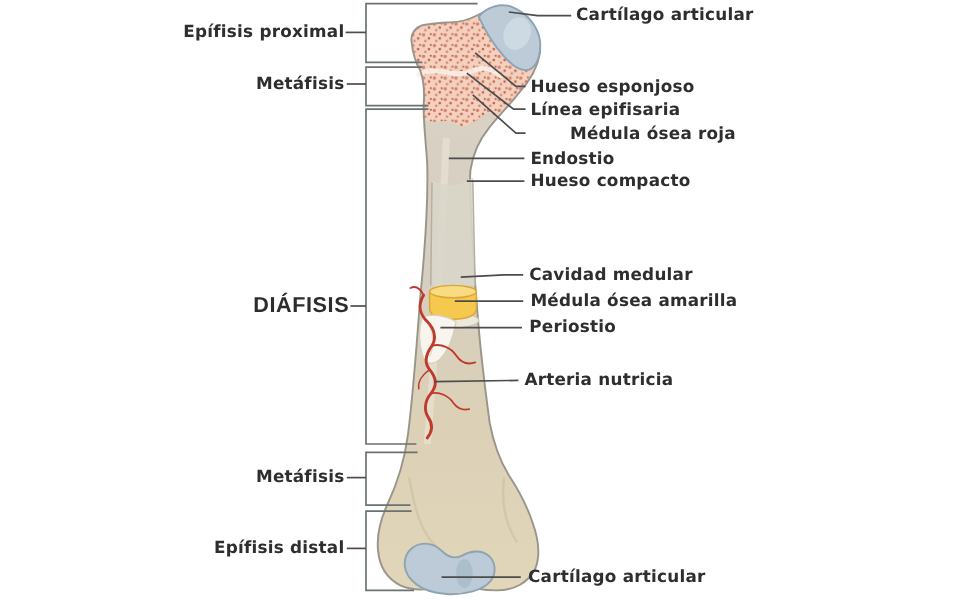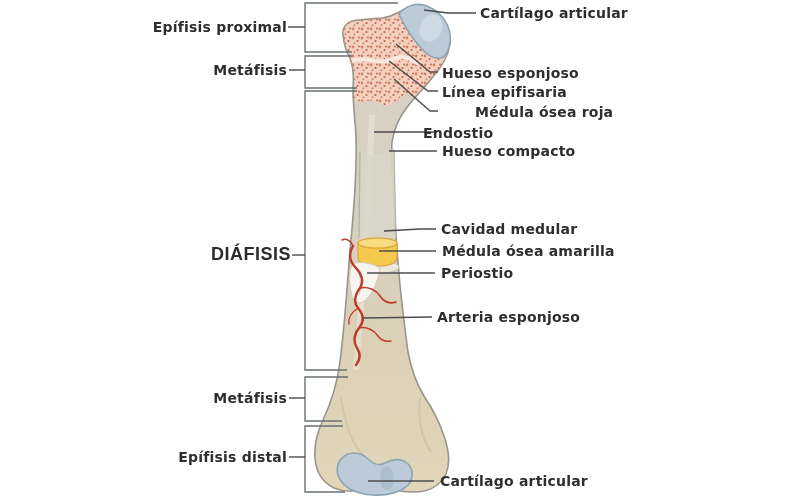--- a/index.html
+++ b/index.html
@@ -26,21 +26,21 @@
   .lbl-diafisis {top:240px; right:509px; height:28px;line-height:28px;
                  font-family:"Liberation Sans",sans-serif;
                  font-size:18px;font-weight:700;letter-spacing:.5px;color:#2c2c2c;}
   .lbl-meta-bot {top:389px; right:513px;}
   .lbl-epi-dist {top:448px; right:513px;margin-left:28px;}
   
   .lbl-cart-top {top:4px;   left:480px;}
   .lbl-esponjoso{top:64px;  left:442px;}
   .lbl-linea    {top:83px;  left:442px;}
   .lbl-med-roja {top:103px; left:443px;margin-left:32px;}
-  .lbl-endostio {top:124px; left:423px;}
+  .lbl-endostio {top:124px; left:442px;}
   .lbl-compacto {top:142px; left:442px;}
   .lbl-cavidad  {top:220px; left:441px;}
   .lbl-med-amar {top:242px; left:442px;}
   .lbl-periostio{top:264px; left:441px;}
   .lbl-arteria  {top:308px; left:437px;}
   .lbl-cart-bot {top:472px; left:440px;}
 </style>
 </head>
 <body>
 
@@ -248,16 +248,16 @@
 
   <div class="lbl right-col lbl-cart-top">Cartílago articular</div>
   <div class="lbl right-col lbl-esponjoso">Hueso esponjoso</div>
   <div class="lbl right-col lbl-linea">Línea epifisaria</div>
   <div class="lbl right-col lbl-med-roja">Médula ósea roja</div>
   <div class="lbl right-col lbl-endostio">Endostio</div>
   <div class="lbl right-col lbl-compacto">Hueso compacto</div>
   <div class="lbl right-col lbl-cavidad">Cavidad medular</div>
   <div class="lbl right-col lbl-med-amar">Médula ósea amarilla</div>
   <div class="lbl right-col lbl-periostio">Periostio</div>
-  <div class="lbl right-col lbl-arteria">Arteria esponjoso</div>
+  <div class="lbl right-col lbl-arteria">Arteria nutricia</div>
   <div class="lbl right-col lbl-cart-bot">Cartílago articular</div>
 
 </div>
 
 </body></html>

